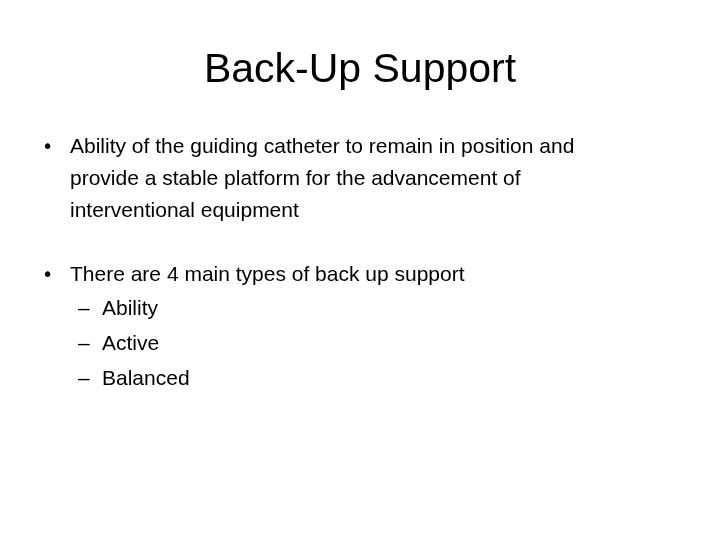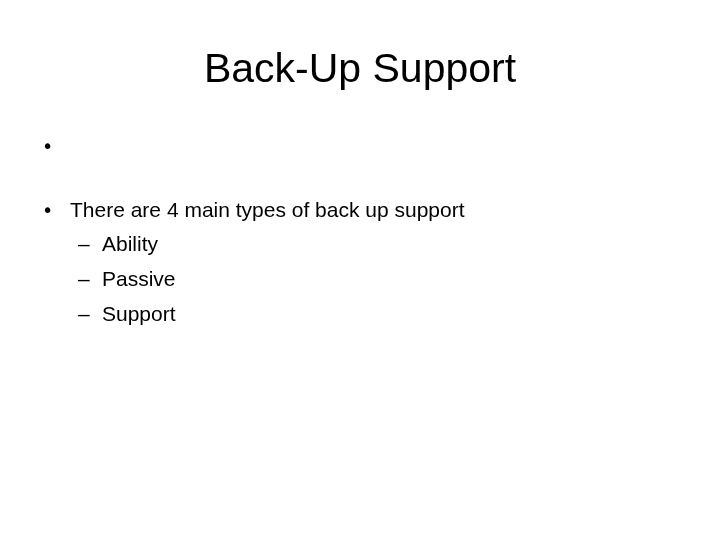--- a/index.html
+++ b/index.html
@@ -60,43 +60,46 @@
 
 <div class="slide">
 
   <h1 class="slide-title">Back-Up Support</h1>
 
   <div class="content">
 
     <div class="para">
       <span class="marker dot">•</span>
       <div class="text">
+        <div>Ability of the guiding catheter to remain in position and</div>
+        <div>provide a stable platform for the advancement of</div>
+        <div>interventional equipment</div>
       </div>
     </div>
 
     <div class="para para-gap">
       <span class="marker dot">•</span>
       <div class="text">
         <div>There are 4 main types of back up support</div>
       </div>
     </div>
 
     <div class="sub-list">
 
       <div class="para">
         <span class="marker">–</span>
         <div class="text">Ability</div>
       </div>
 
       <div class="para">
         <span class="marker">–</span>
-        <div class="text">Passive</div>
+        <div class="text">Active</div>
       </div>
 
       <div class="para">
         <span class="marker">–</span>
-        <div class="text">Support</div>
+        <div class="text">Balanced</div>
       </div>
 
     </div>
 
   </div>
 </div>
 
 </body></html>

